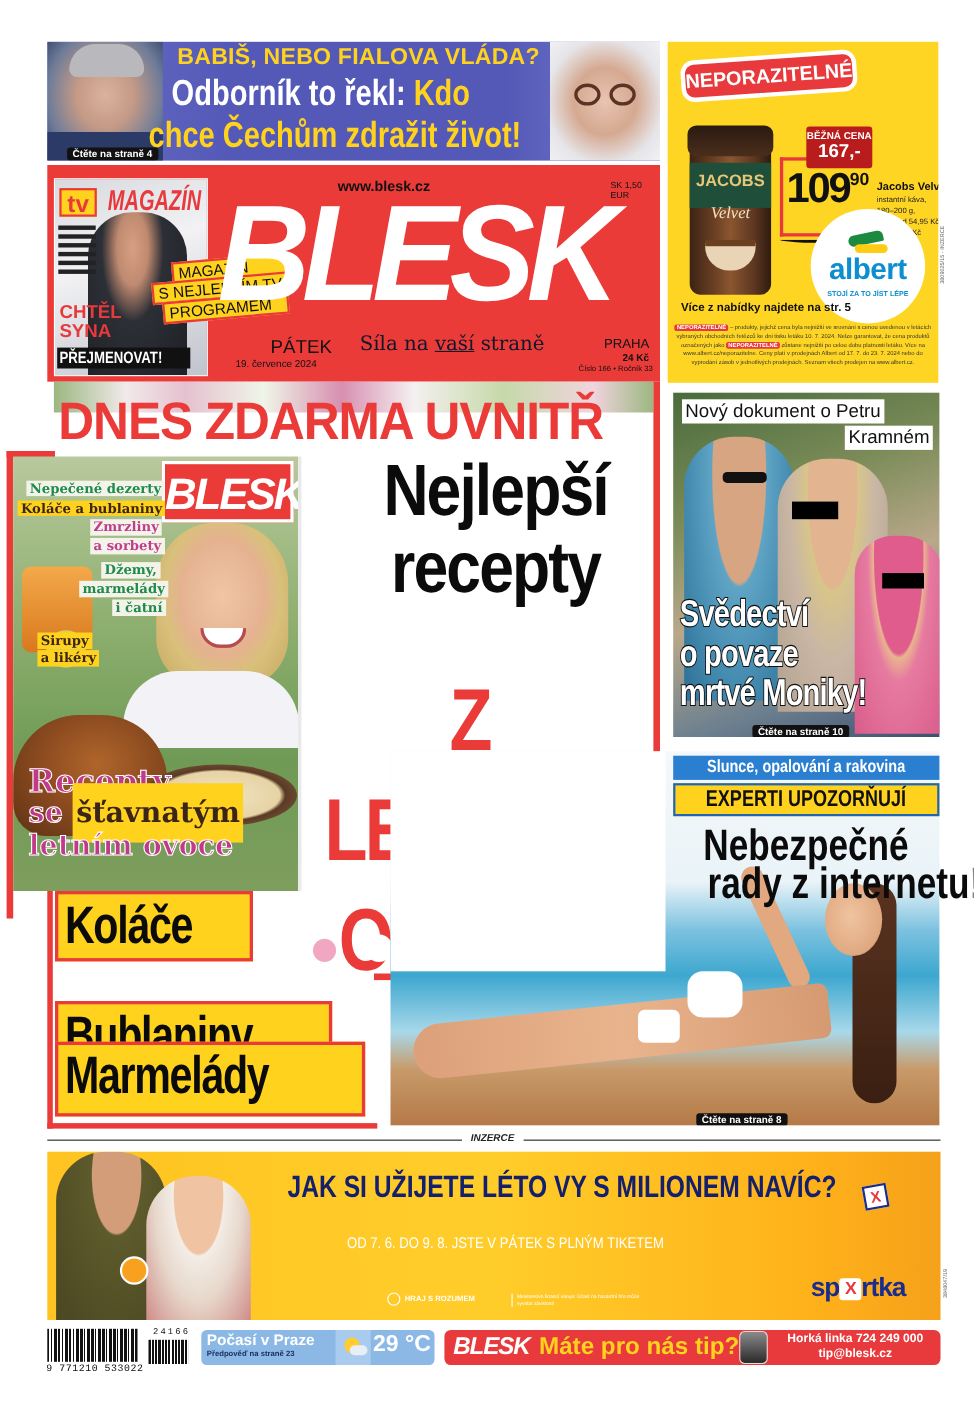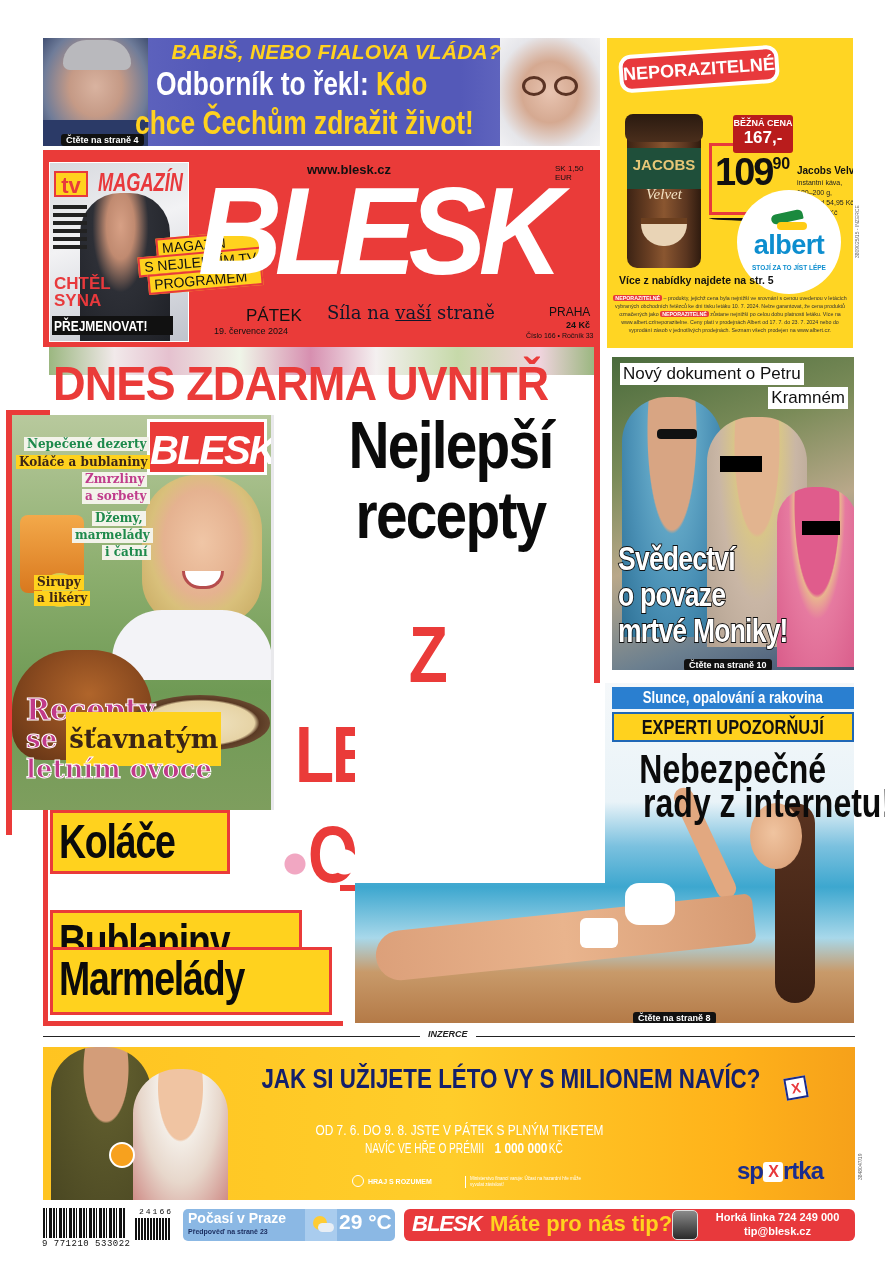--- a/index.html
+++ b/index.html
@@ -10,21 +10,21 @@
   .narrow { display: inline-block; transform-origin: left center; }
 
   
   #top-banner { left: 43px; top: 38px; width: 557px; height: 108px; background: linear-gradient(90deg,#6a6fc4 0%,#5459b8 30%,#5459b8 75%,#7a7fcc 100%); overflow: hidden; }
   #top-banner .photo-left { left: 0; top: 0; width: 105px; height: 108px; background: radial-gradient(ellipse at 50% 45%, #d9b3a0 0%, #c59a86 35%, #6f7c99 70%, #2e3d63 100%); }
   #top-banner .photo-left .hair { left: 20px; top: 2px; width: 68px; height: 30px; border-radius: 34px 34px 10px 10px; background: #b9b9bd; }
   #top-banner .photo-left .suit { left: 0; top: 82px; width: 105px; height: 26px; background: #2b3a67; }
   #top-banner .photo-right { right: 0; top: 0; width: 100px; height: 108px; background: radial-gradient(ellipse at 50% 50%, #e8c4b1 0%, #d5a991 40%, #e6e6ea 75%, #f1f1f4 100%); }
   #top-banner .glasses { left: 22px; top: 38px; width: 60px; height: 20px; }
   #top-banner .glasses span { position: absolute; top: 0; width: 24px; height: 20px; border: 3px solid #5a3324; border-radius: 50%; }
-  #top-banner .kicker { left: 108px; top: 2px; width: 350px; text-align: right; color: #ffd21e; font-weight: 700; font-size: 21px; letter-spacing: 0.2px; font-style: italic; }
+  #top-banner .kicker { left: 108px; top: 2px; width: 350px; text-align: center; color: #ffd21e; font-weight: 700; font-size: 21px; letter-spacing: 0.2px; }
   #top-banner .head1 { left: 108px; top: 28px; width: 350px; text-align: center; font-weight: 700; font-size: 33px; line-height: 36px; color: #fff; white-space: nowrap; }
   #top-banner .head1 .y { color: #ffd21e; }
   #top-banner .head2 { left: 92px; top: 66px; width: 380px; text-align: center; font-weight: 700; font-size: 33px; line-height: 38px; color: #ffd21e; white-space: nowrap; }
   .read-tag { background: #111; color: #fff; font-weight: 700; font-size: 9px; padding: 1px 5px; border-radius: 3px; white-space: nowrap; }
   #top-banner .read-tag { left: 18px; top: 96px; }
 
   
   #albert-ad { left: 607px; top: 38px; width: 246px; height: 310px; background: #ffd523; overflow: hidden; }
   #albert-ad .nep-badge { left: 12px; top: 12px; width: 160px; height: 38px; background: #e8393c; border: 4px solid #fff; border-radius: 12px; transform: rotate(-4deg); color: #fff; font-weight: 700; font-size: 18px; text-align: center; line-height: 30px; }
   #albert-ad .jar { left: 20px; top: 80px; width: 74px; height: 150px; border-radius: 10px; background: linear-gradient(90deg,#3c2314 0%,#6a3f23 30%,#8a5630 50%,#5b3620 80%,#2f1b0f 100%); }
@@ -364,21 +364,20 @@
 
 <div id="inzerce-line" class="abs"></div>
 <div id="inzerce-label" class="abs">INZERCE</div>
 <div id="sportka-ad" class="abs">
   <div class="abs man"></div>
   <div class="abs woman"></div>
   <div class="abs ball"></div>
   <div class="abs cube">X</div>
   <div class="abs headline cond"><span>JAK SI UŽIJETE LÉTO VY S MILIONEM NAVÍC?</span></div>
   <div class="abs sub1 cond"><span>OD 7. 6. DO 9. 8. JSTE V PÁTEK S PLNÝM TIKETEM</span></div>
-  <div class="abs sub2 cond"><span><span>NAVÍC VE HŘE O PRÉMII </span><b>1 000 000</b><span> KČ</span></span></div>
   <div class="abs smile-icon"></div>
   <div class="abs responsible">HRAJ S ROZUMEM</div>
   <div class="abs ministry">Ministerstvo financí varuje: Účast na hazardní hře může vyvolat závislost!</div>
   <div class="abs logo"><span>sp</span><span class="x">X</span><span>rtka</span></div>
 </div>
 <div id="ad-code" class="abs">3848047/19</div>
 
 <div id="barcode" class="abs"></div>
 <div id="barcode-num" class="abs">9 771210 533022</div>
 <div id="barcode2-num" class="abs">24166</div>

